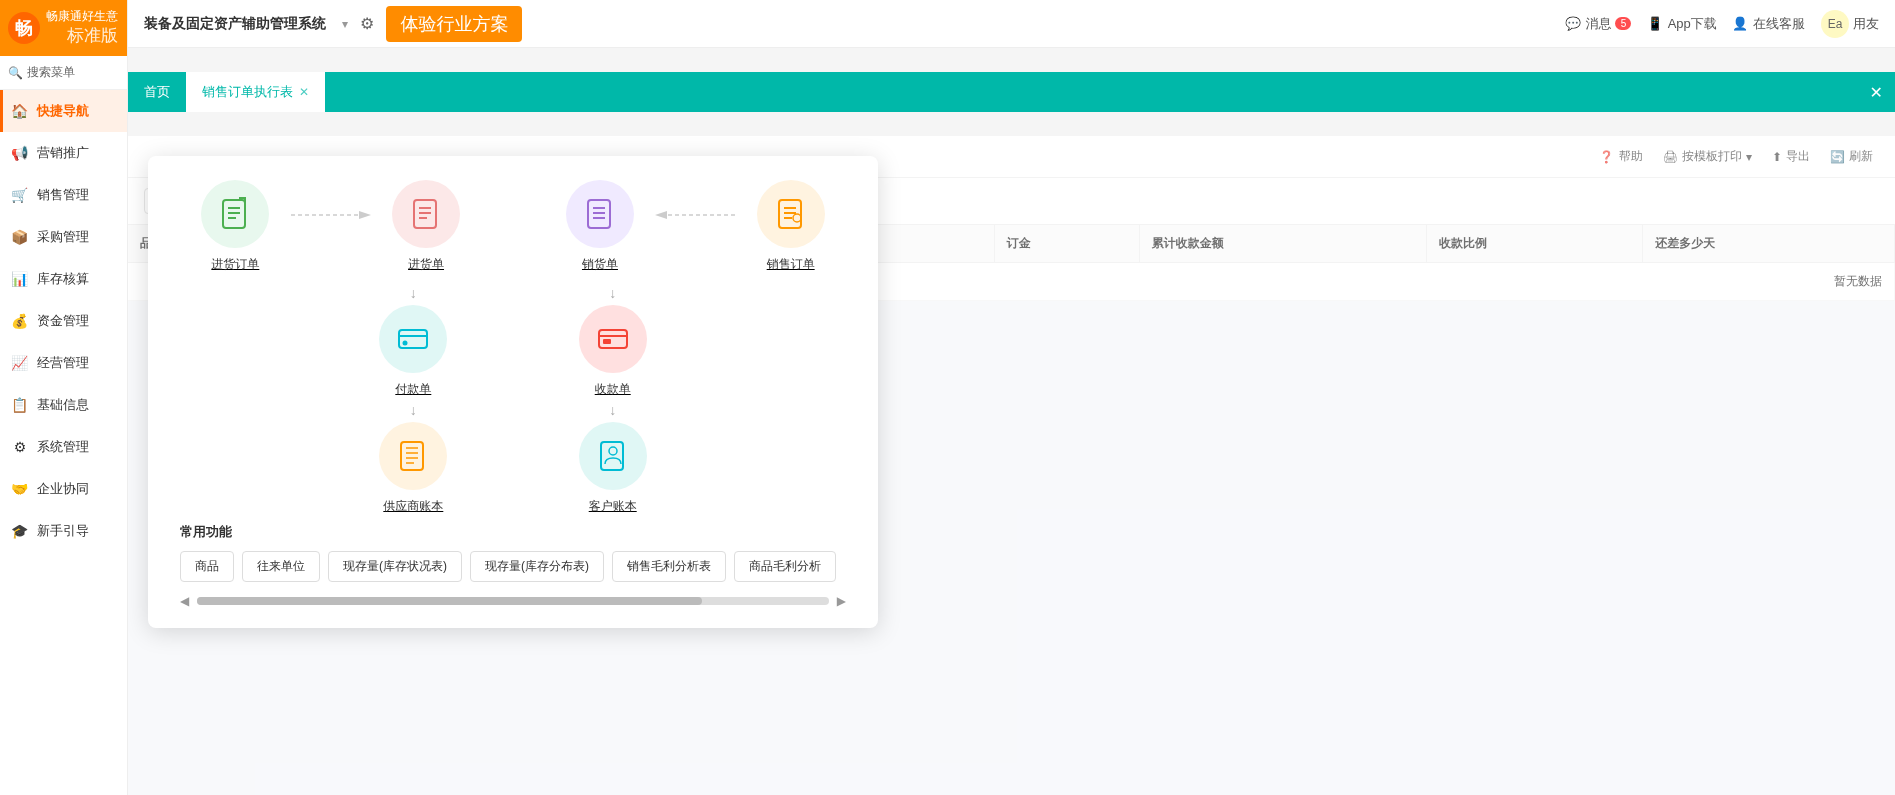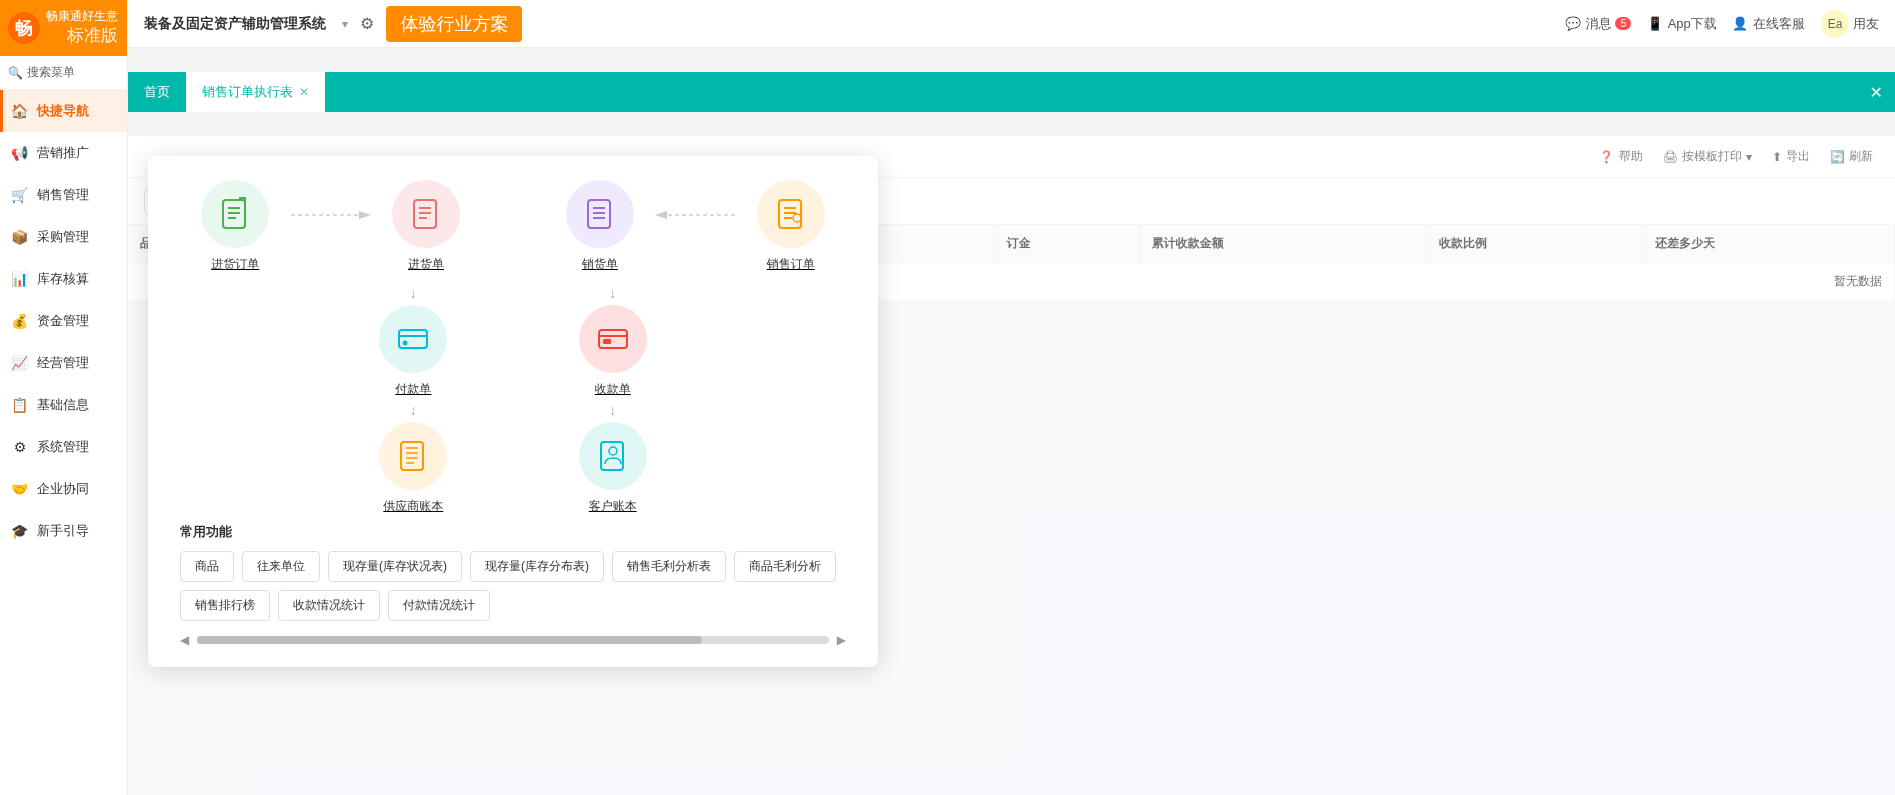--- a/index.html
+++ b/index.html
@@ -396,25 +396,20 @@
           <div class="common-funcs">
             <div class="common-funcs-title">常用功能</div>
             <div class="func-buttons-row">
               <button class="func-btn">商品</button>
               <button class="func-btn">往来单位</button>
               <button class="func-btn">现存量(库存状况表)</button>
               <button class="func-btn">现存量(库存分布表)</button>
               <button class="func-btn">销售毛利分析表</button>
               <button class="func-btn">商品毛利分析</button>
             </div>
-            <div class="func-buttons-row">
-              <button class="func-btn">销售排行榜</button>
-              <button class="func-btn">收款情况统计</button>
-              <button class="func-btn">付款情况统计</button>
-            </div>
           </div>
 
           <div class="scroll-hint">
             <span class="scroll-arrow">◀</span>
             <div class="scroll-track">
               <div class="scroll-thumb"></div>
             </div>
             <span class="scroll-arrow">▶</span>
           </div>
         </div>

